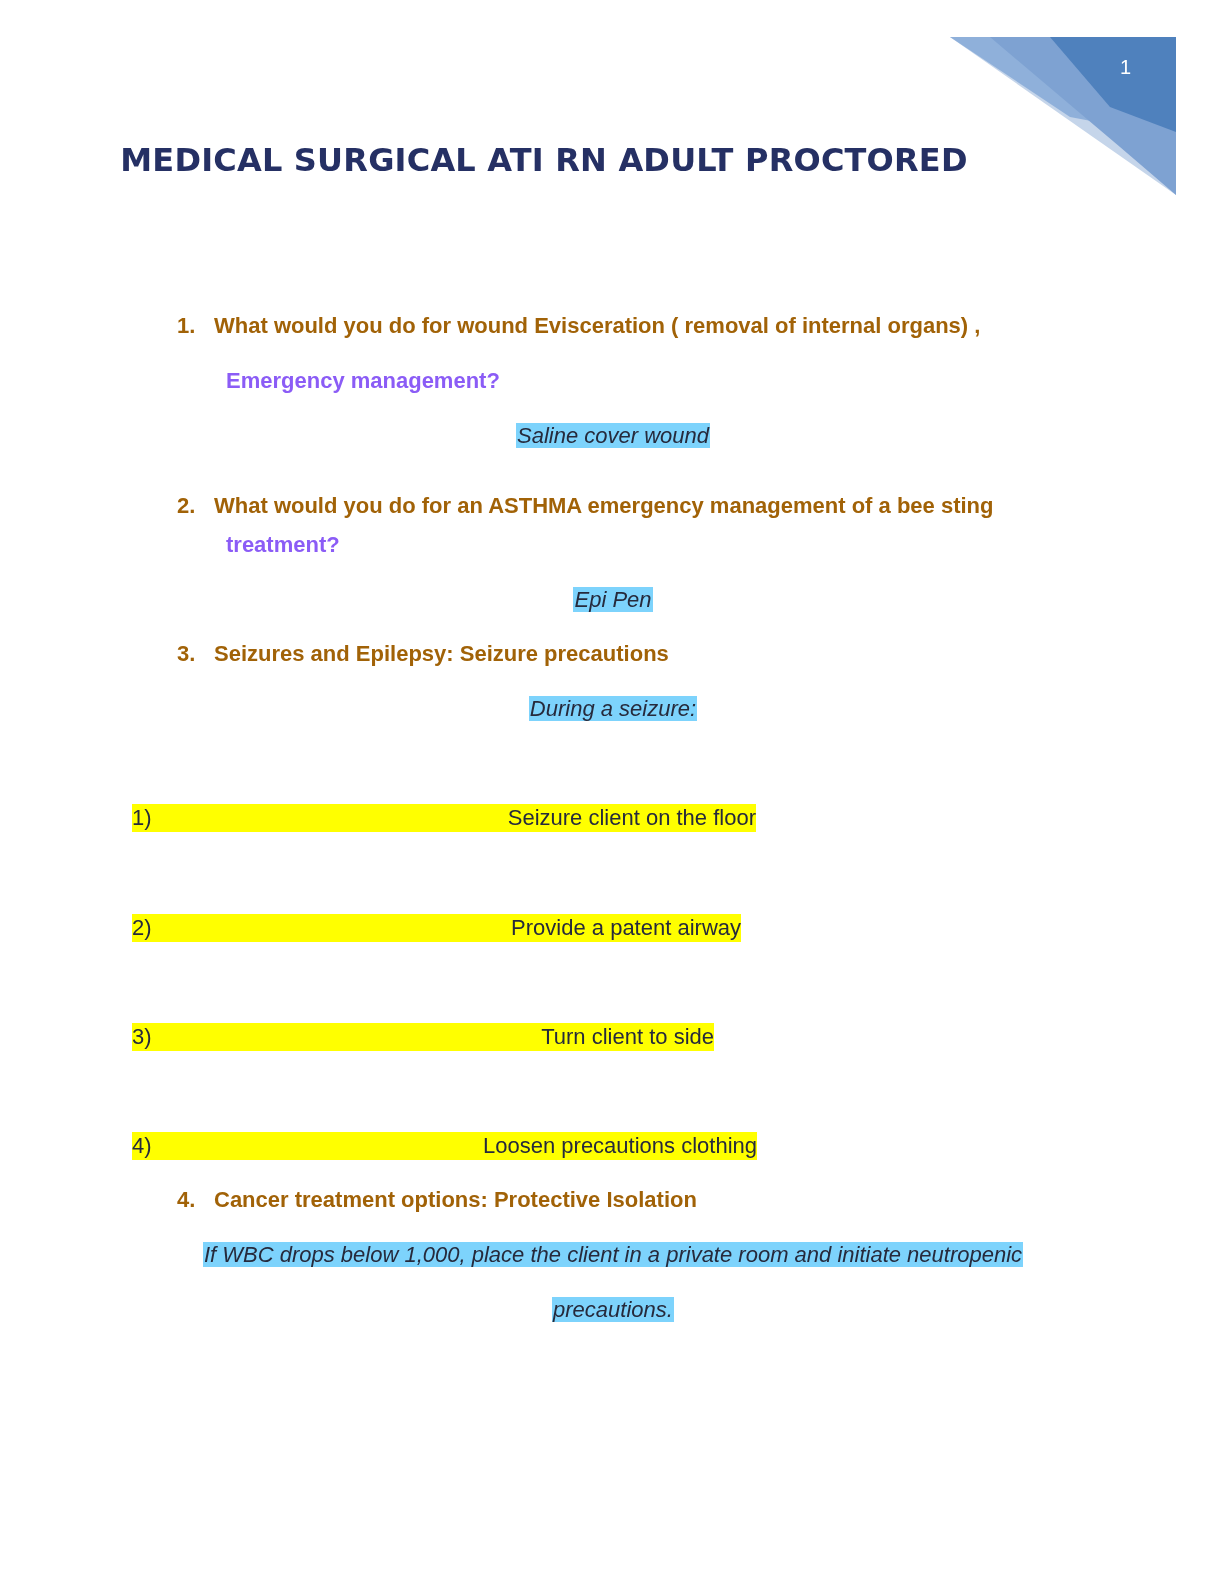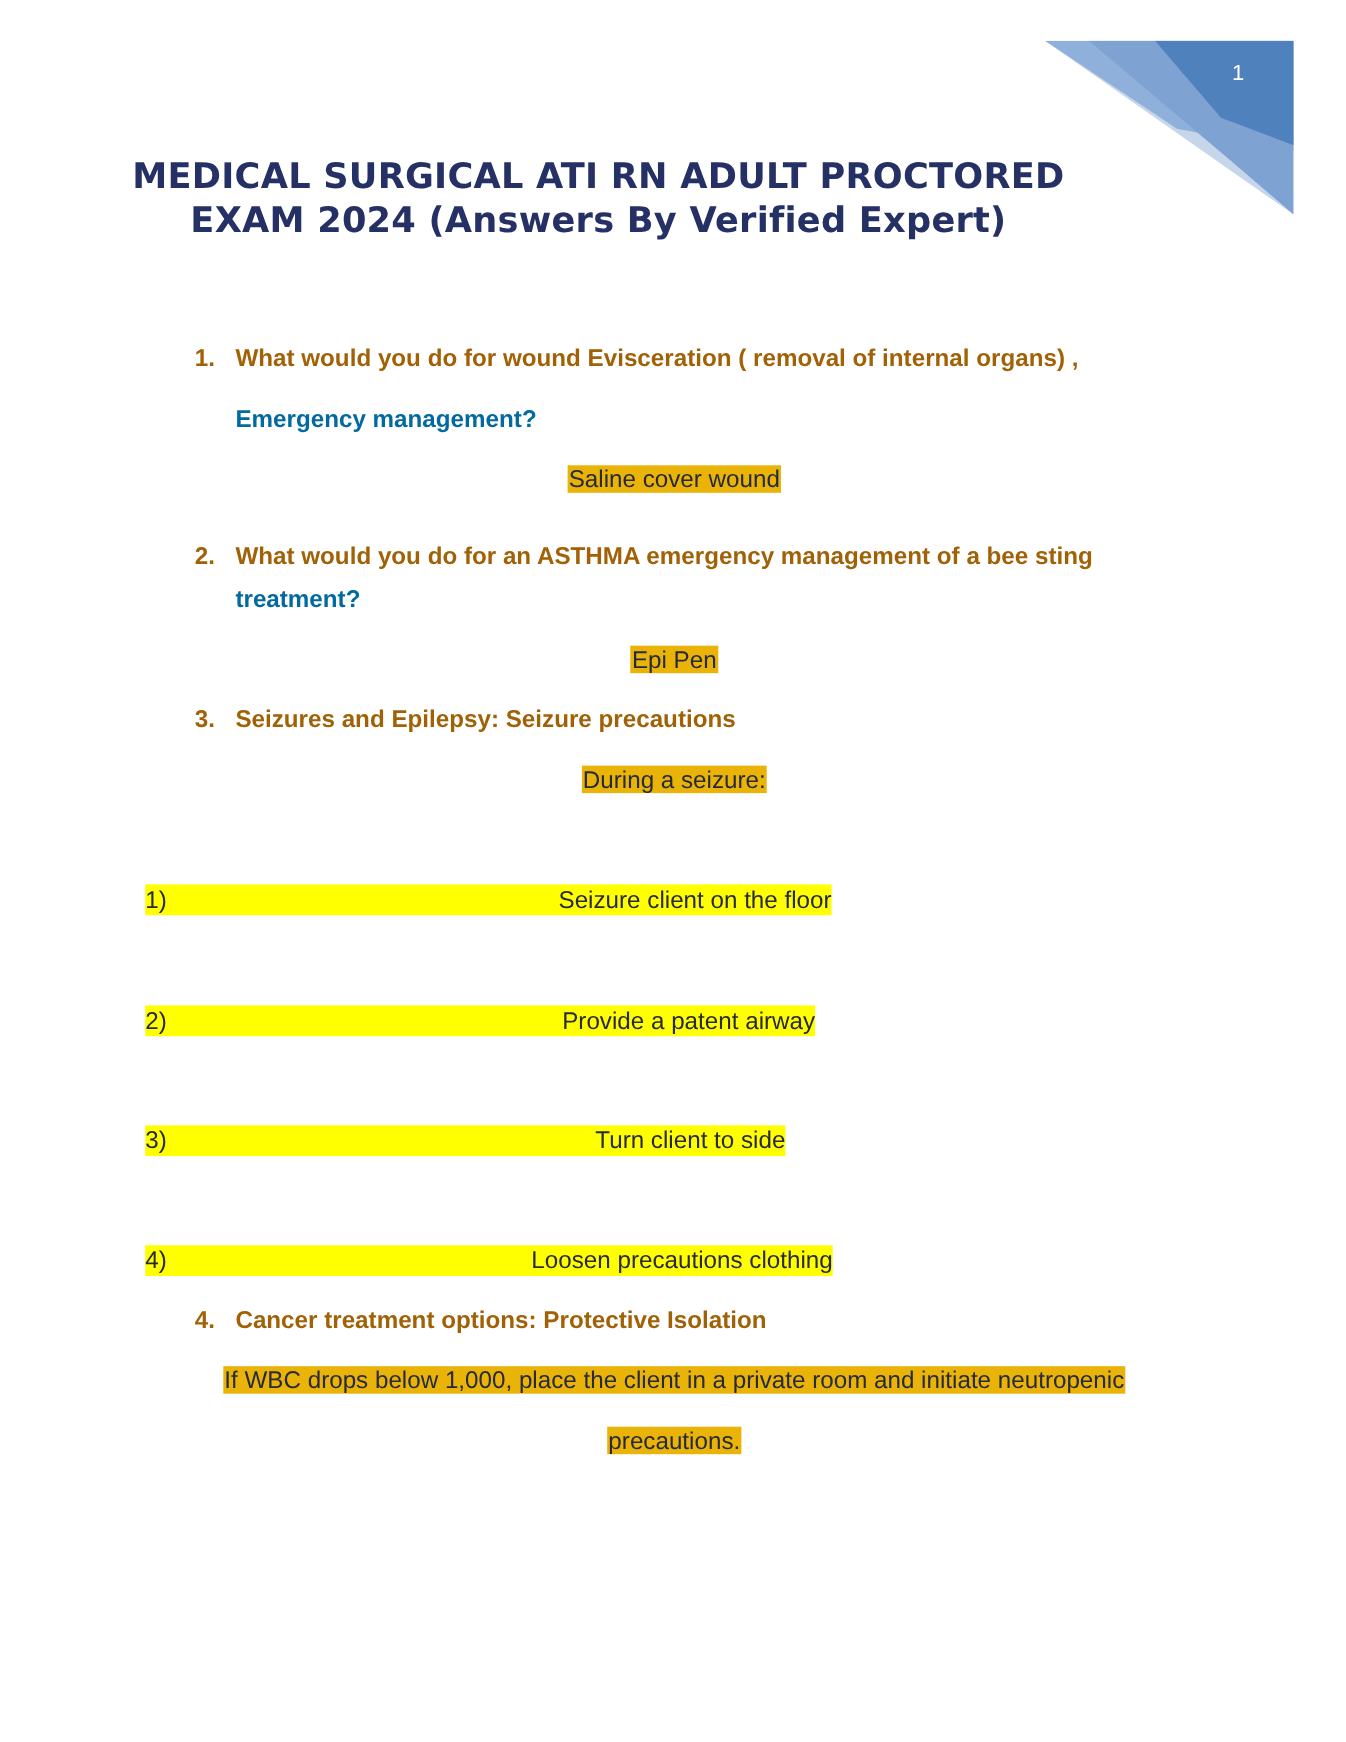--- a/index.html
+++ b/index.html
@@ -2,42 +2,41 @@
 <html><head>
   <meta charset="utf-8">
   <style>
     html, body { margin: 0; padding: 0; background: #ffffff; }
     body { width: 1224px; height: 1584px; position: relative; overflow: hidden; font-family: "Liberation Sans", sans-serif; color: #262a3c; }
     .corner { position: absolute; left: 950px; top: 37px; width: 226px; height: 158px; }
     .page-num { position: absolute; left: 1120px; top: 56px; font-size: 20px; color: #ffffff; font-family: "Liberation Sans", sans-serif; }
     .title { position: absolute; left: 0; width: 1088px; text-align: center; top: 140px; font-family: "DejaVu Sans", sans-serif; font-weight: bold; font-size: 32px; line-height: 40px; color: #253064; letter-spacing: 0.2px; }
     .q { position: absolute; left: 177px; font-weight: bold; font-size: 22px; color: #a16207; }
     .q .num { display: inline-block; width: 37px; }
-    .cont { position: absolute; left: 214px; font-weight: bold; font-size: 22px; color: #0369a1; text-align: right; }
+    .cont { position: absolute; left: 226px; font-weight: bold; font-size: 22px; color: #8b5cf6; text-align: right; }
     .ans { position: absolute; font-size: 22px; color: #262a3c; background: #ffff00; line-height: 28px; padding: 0 1px; }
     .center-ans { left: 0; width: 1224px; text-align: center; background: none; }
-    .center-ans span { background: #eab308; padding: 0 1px; }
+    .center-ans span { background: #7dd3fc; padding: 0 1px; font-style: italic; }
     .step { position: absolute; left: 132px; height: 28px; background: #ffff00; font-size: 22px; line-height: 28px; color: #262a3c; }
     .step .lbl { position: absolute; left: 0; top: 0; }
     .step .txt { position: absolute; right: 0; top: 0; white-space: nowrap; }
   </style>
 </head>
 <body>
 
 <svg class="corner" viewBox="0 0 226 158" xmlns="http://www.w3.org/2000/svg">
   <polygon points="0,0 226,0 226,158" fill="#c5d5ea"></polygon>
   <polygon points="0,0 226,0 226,100 120,80" fill="#8fb0da"></polygon>
   <polygon points="40,0 226,0 226,158 170,110" fill="#7ea2d2"></polygon>
   <polygon points="100,0 226,0 226,95 160,70" fill="#4f81bd"></polygon>
 </svg>
 <div class="page-num">1</div>
 
 <div class="title">
   <div>MEDICAL SURGICAL ATI RN ADULT PROCTORED</div>
-  <div>EXAM 2024 (Answers By Verified Expert)</div>
 </div>
 
 <div class="q" style="top:313px;">
   <span class="num">1.</span><span>What would you do for wound Evisceration ( removal of internal organs) ,</span>
 </div>
 <div class="cont" style="top:368px;">Emergency management?</div>
 <div class="ans center-ans" style="top:422px;"><span>Saline cover wound</span></div>
 
 <div class="q" style="top:477px;margin-top:16px;">
   <span class="num">2.</span><span>What would you do for an ASTHMA emergency management of a bee sting</span>

